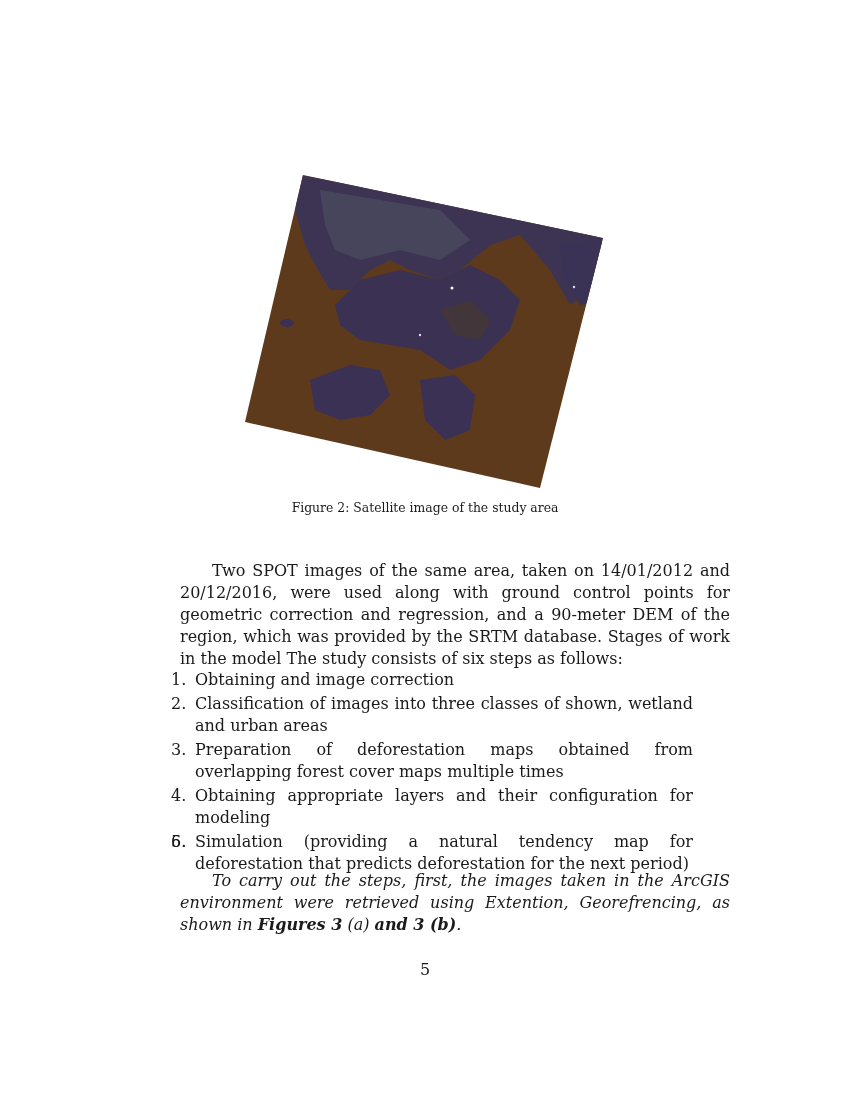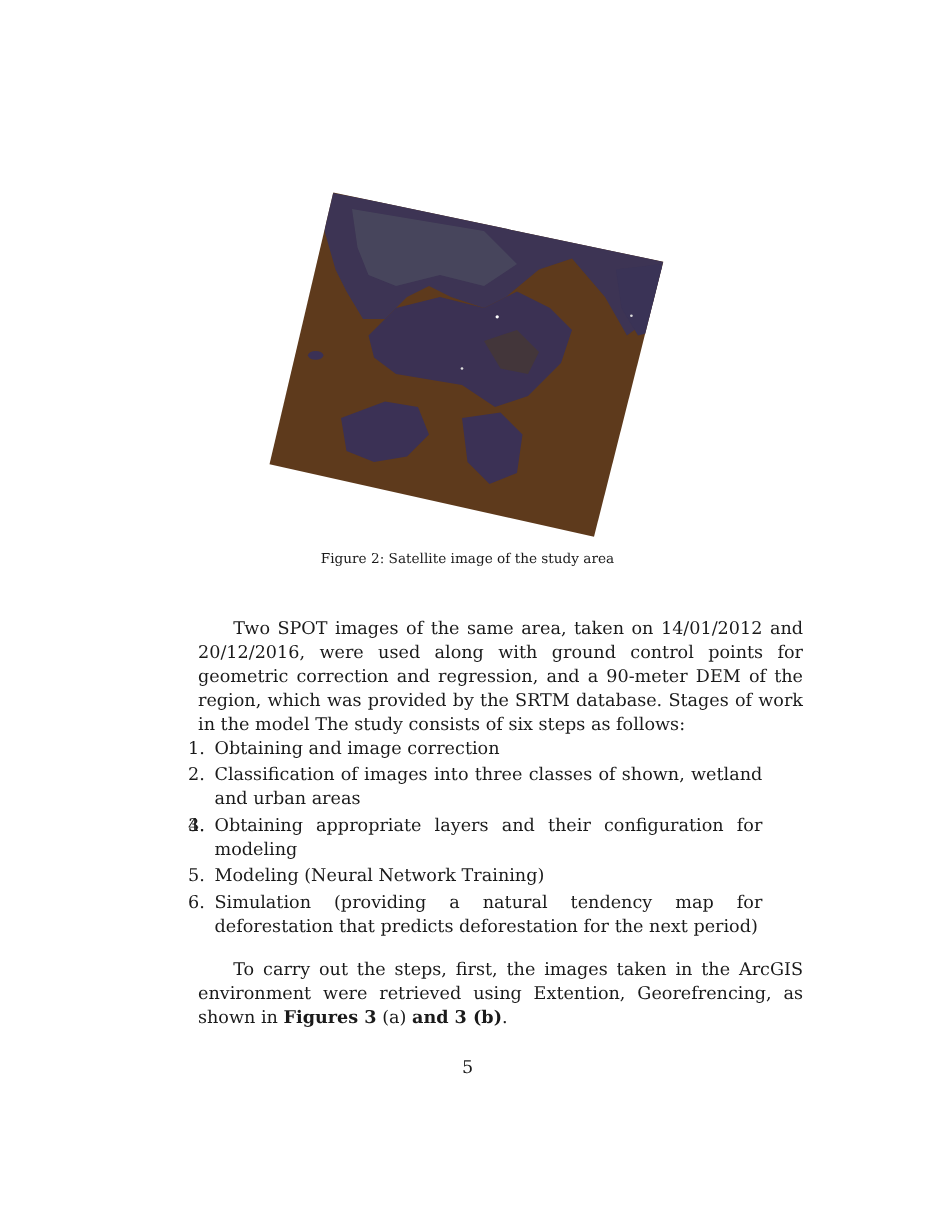--- a/index.html
+++ b/index.html
@@ -10,21 +10,21 @@
   .figure svg{width:370px;height:320px;display:block;}
   .caption{position:absolute;top:500px;left:0;width:850px;text-align:center;
            font-size:12.4px;}
   .body{position:absolute;left:143px;width:550px;font-size:16px;line-height:22px;
         text-align:justify;margin-left:37px;}
   .p1{top:560px;}
   .p1 .indent{display:inline-block;width:32px;}
   .list{position:absolute;left:143px;top:669px;width:550px;font-size:16px;line-height:22px;}
   .li{position:relative;padding-left:52px;text-align:justify;margin-bottom:2px;}
   .li .num{position:absolute;left:28px;top:0;}
-  .p2{top:870px;}
+  .p2{top:870px;font-style:italic;}
   .p2 .indent{display:inline-block;width:32px;}
   .pagenum{position:absolute;top:960px;left:0;width:850px;text-align:center;font-size:16px;}
   b{font-weight:bold;}
 </style>
 </head>
 <body>
 
 <div class="page">
 
   <div class="figure">
@@ -53,23 +53,23 @@
 
   <div class="caption">Figure 2: Satellite image of the study area</div>
 
   <div class="body p1">
     <span class="indent"></span><span>Two SPOT images of the same area, taken on 14/01/2012 and 20/12/2016, were used along with ground control points for geometric correction and regression, and a 90-meter DEM of the region, which was provided by the SRTM database. Stages of work in the model The study consists of six steps as follows:</span>
   </div>
 
   <div class="list">
     <div class="li"><span class="num">1.</span><span>Obtaining and image correction</span></div>
     <div class="li"><span class="num">2.</span><span>Classification of images into three classes of shown, wetland and urban areas</span></div>
-    <div class="li"><span class="num">3.</span></div>
+    <div class="li"><span class="num">3.</span><span>Preparation of deforestation maps obtained from overlapping forest cover maps multiple times</span></div>
     <div class="li"><span class="num">4.</span><span>Obtaining appropriate layers and their configuration for modeling</span></div>
-    <div class="li"><span class="num">5.</span><span>Modeling (Neural Network Training)</span></div>
+    <div class="li"><span class="num">5.</span></div>
     <div class="li"><span class="num">6.</span><span>Simulation (providing a natural tendency map for deforestation that predicts deforestation for the next period)</span></div>
   </div>
 
   <div class="body p2">
     <span class="indent"></span><span>To carry out the steps, first, the images taken in the ArcGIS environment were retrieved using Extention, Georefrencing, as shown in </span><b>Figures 3</b><span> (a) </span><b>and 3 (b)</b><span>.</span>
   </div>
 
   <div class="pagenum">5</div>
 </div>
 

